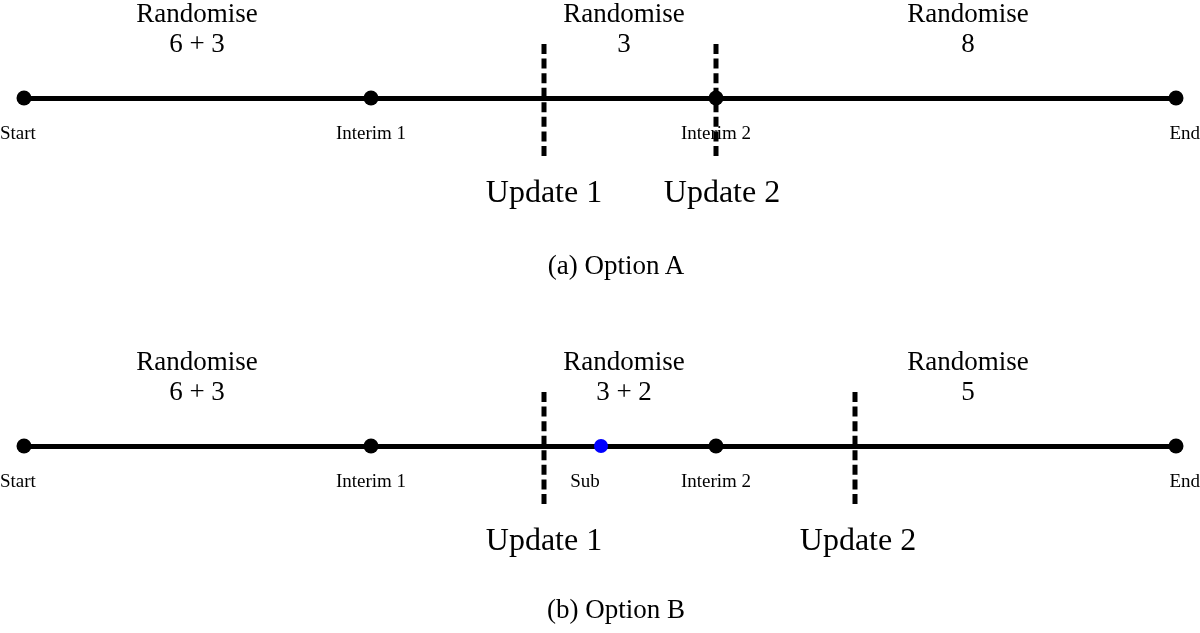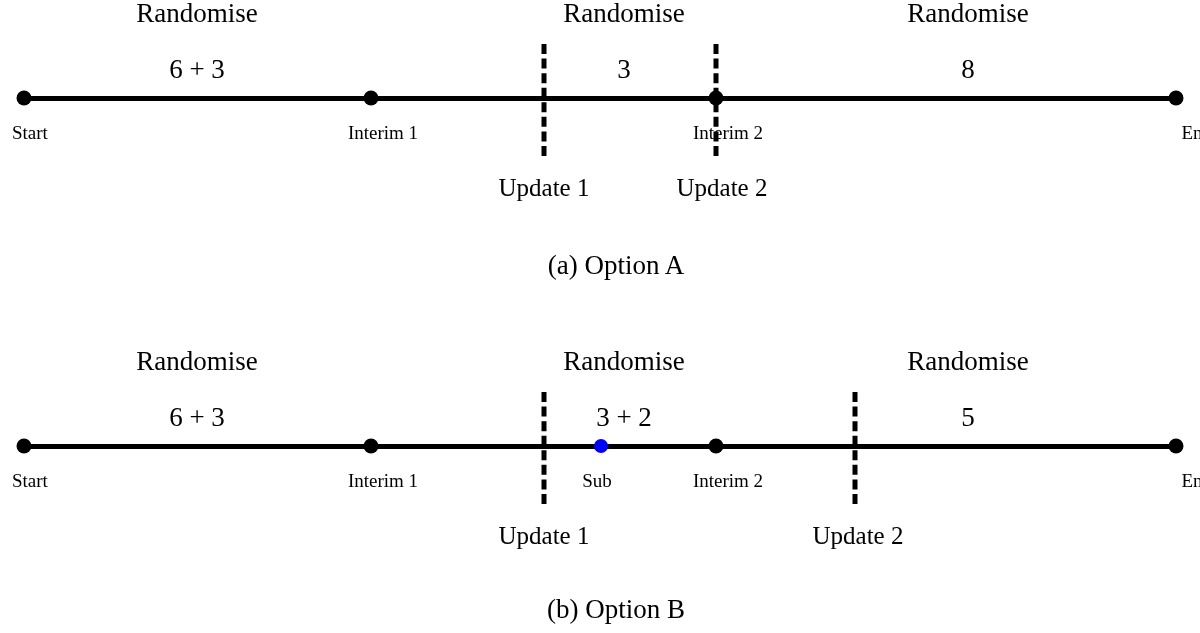--- a/index.html
+++ b/index.html
@@ -52,41 +52,39 @@
     transform: translateX(-50%);
     text-align: center;
     line-height: 1.12;
     white-space: nowrap;
   }
   .rand-title {
     font-size: 27px;
   }
   .rand-value {
     font-size: 27px;
-    margin-top: 26px;
   }
   .node-label {
     position: absolute;
     font-size: 19px;
     white-space: nowrap;
     line-height: 1;
-    margin-left: 12px;
   }
   .node-label.center {
     transform: translateX(-50%);
   }
   .node-label.left {
     transform: translateX(0);
   }
   .node-label.right {
     transform: translateX(-100%);
   }
   .update-label {
     position: absolute;
-    font-size: 25px;
+    font-size: 32px;
     white-space: nowrap;
     transform: translateX(-50%);
     line-height: 1;
     font-family: Liberation Serif, serif;
   }
   .caption {
     position: absolute;
     width: 1176px;
     text-align: center;
     font-size: 27px;

